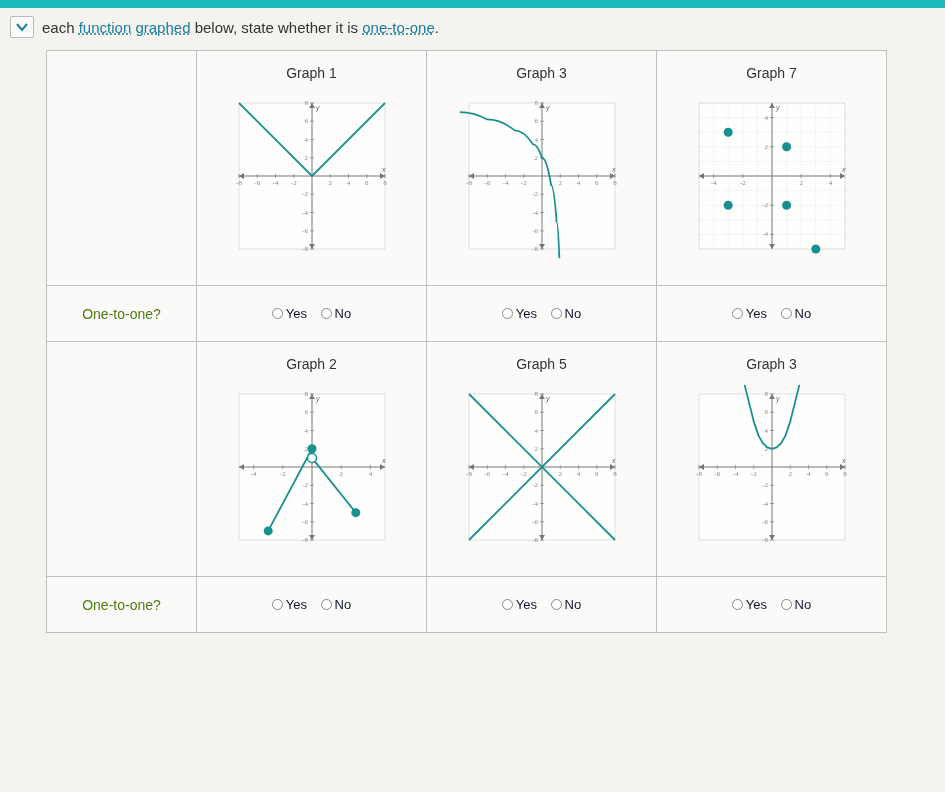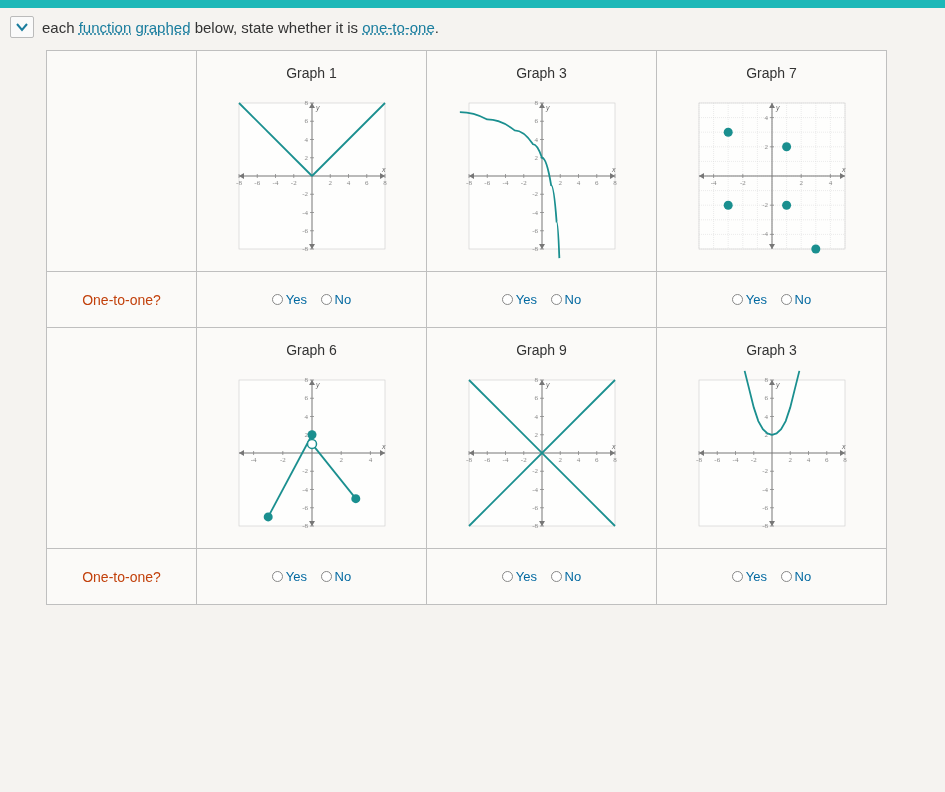--- a/index.html
+++ b/index.html
@@ -47,33 +47,33 @@
     background: #fbfaf8;
   }
   .table td {
     border: 1px solid #bfbfbf;
     vertical-align: middle;
     text-align: center;
   }
   .rowlabel-cell {
     width: 150px;
     font-size: 14px;
-    color: #c2410c;
+    color: #4d7c0f;
     padding: 10px 8px;
     margin-left: 7px;
   }
   .graph-cell {
     width: 230px;
-    padding: 14px 8px 10px 8px;
+    padding: 14px 8px 24px 8px;
   }
   .answer-cell {
     width: 230px;
     padding: 20px 8px;
     font-size: 13px;
-    color: #0369a1;
+    color: #0f172a;
   }
   .graph-title {
     font-size: 14px;
     color: #333;
     margin-bottom: 10px;
   }
   .radio {
     display:inline-block;
     width:11px; height:11px;
     border:1px solid #888;
@@ -281,21 +281,21 @@
     </td>
     <td class="answer-cell">
       <span class="radio"></span><span>Yes</span>
       <span class="radio"></span><span>No</span>
     </td>
   </tr>
 
   <tr>
     <td class="rowlabel-cell"></td>
     <td class="graph-cell">
-      <div class="graph-title">Graph 6</div>
+      <div class="graph-title">Graph 2</div>
       <svg id="g4" width="170" height="170">
             <rect x="12" y="12" width="146" height="146" fill="#fefefd" stroke="#ccc" stroke-width="0.6"></rect>
             <line x1="12" y1="85" x2="158" y2="85" class="axis"></line>
             <line x1="85" y1="12" x2="85" y2="158" class="axis"></line>
             <polygon points="0,0 -5,-3 -5,3" transform="translate(158,85) rotate(0)" class="arrowhead"></polygon>
             <polygon points="0,0 -5,-3 -5,3" transform="translate(12,85) rotate(180)" class="arrowhead"></polygon>
             <polygon points="0,0 -5,-3 -5,3" transform="translate(85,12) rotate(-90)" class="arrowhead"></polygon>
             <polygon points="0,0 -5,-3 -5,3" transform="translate(85,158) rotate(90)" class="arrowhead"></polygon>
             <line x1="26.6" y1="83" x2="26.6" y2="87" class="tick"></line>
             <text x="26.6" y="94" class="ticklabel" text-anchor="middle">-4</text>
@@ -325,21 +325,21 @@
             <text x="89" y="19" class="axislabel">y</text>
             <line x1="41.2" y1="148.875" x2="85" y2="66.75" class="curve"></line>
             <circle cx="41.2" cy="148.875" r="4.5" class="dot"></circle>
             <circle cx="85" cy="66.75" r="4.5" class="dot"></circle>
             <line x1="85" y1="75.875" x2="128.8" y2="130.625" class="curve"></line>
             <circle cx="85" cy="75.875" r="4.5" class="opendot"></circle>
             <circle cx="128.8" cy="130.625" r="4.5" class="dot"></circle>
           </svg>
     </td>
     <td class="graph-cell">
-      <div class="graph-title">Graph 9</div>
+      <div class="graph-title">Graph 5</div>
       <svg id="g5" width="170" height="170">
             <rect x="12" y="12" width="146" height="146" fill="#fefefd" stroke="#ccc" stroke-width="0.6"></rect>
             <line x1="12" y1="85" x2="158" y2="85" class="axis"></line>
             <line x1="85" y1="12" x2="85" y2="158" class="axis"></line>
             <polygon points="0,0 -5,-3 -5,3" transform="translate(158,85) rotate(0)" class="arrowhead"></polygon>
             <polygon points="0,0 -5,-3 -5,3" transform="translate(12,85) rotate(180)" class="arrowhead"></polygon>
             <polygon points="0,0 -5,-3 -5,3" transform="translate(85,12) rotate(-90)" class="arrowhead"></polygon>
             <polygon points="0,0 -5,-3 -5,3" transform="translate(85,158) rotate(90)" class="arrowhead"></polygon>
             <line x1="12" y1="83" x2="12" y2="87" class="tick"></line>
             <text x="12" y="94" class="ticklabel" text-anchor="middle">-8</text>

